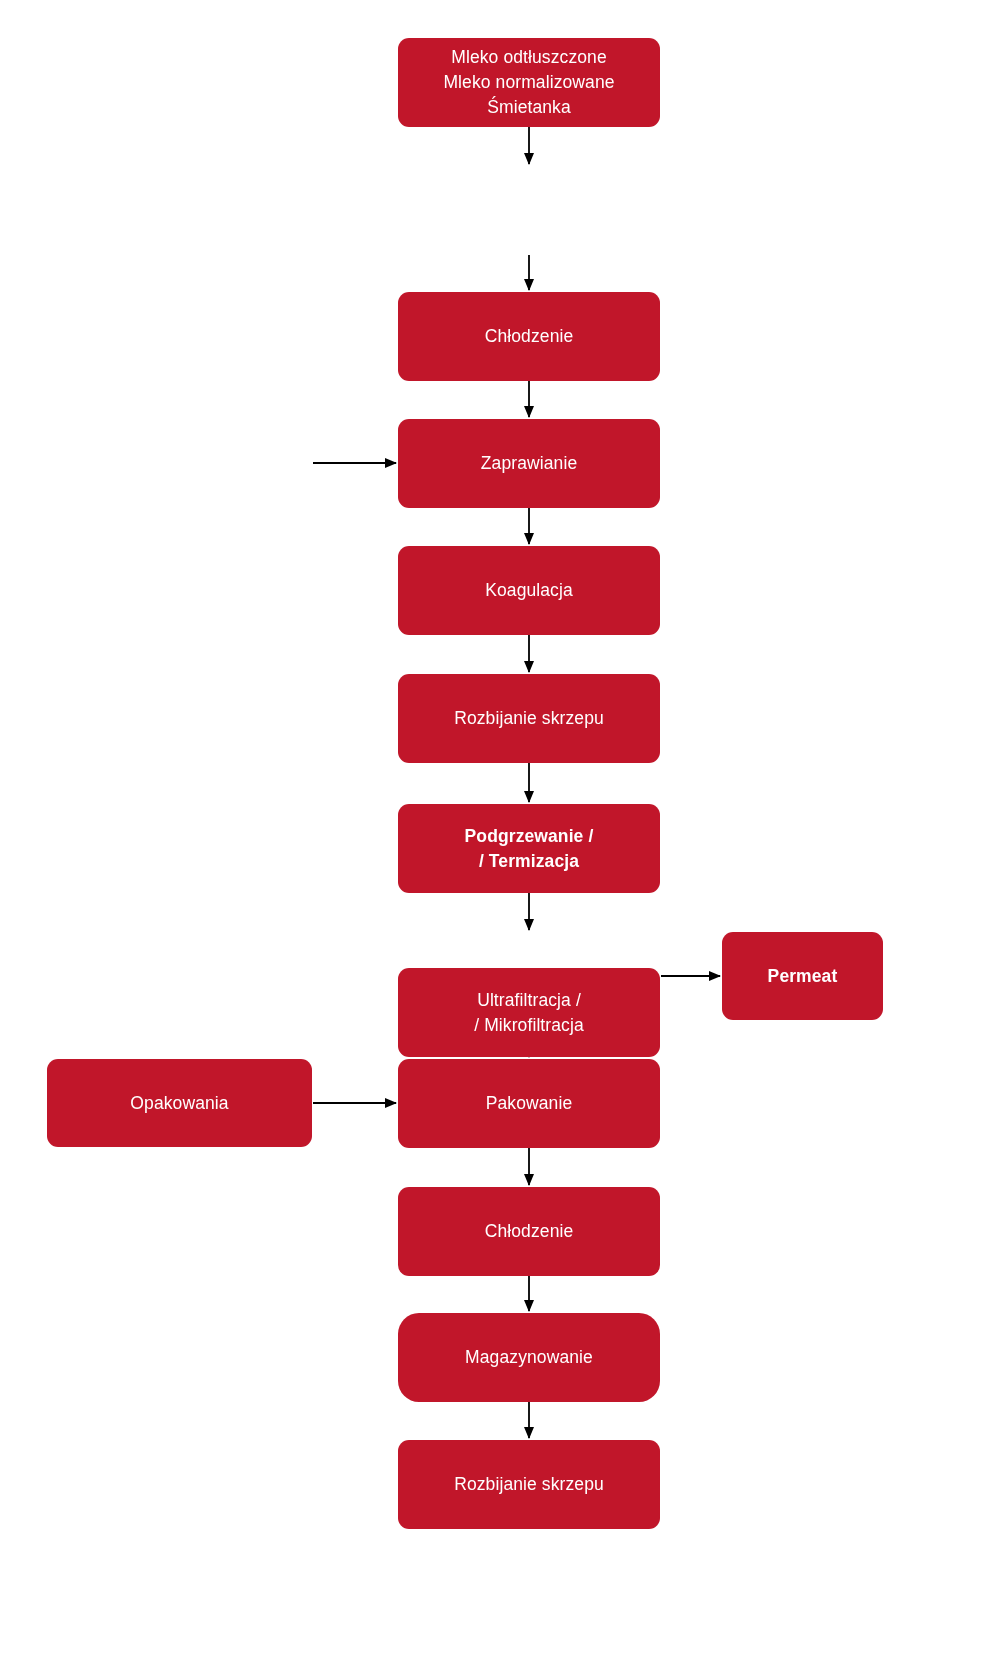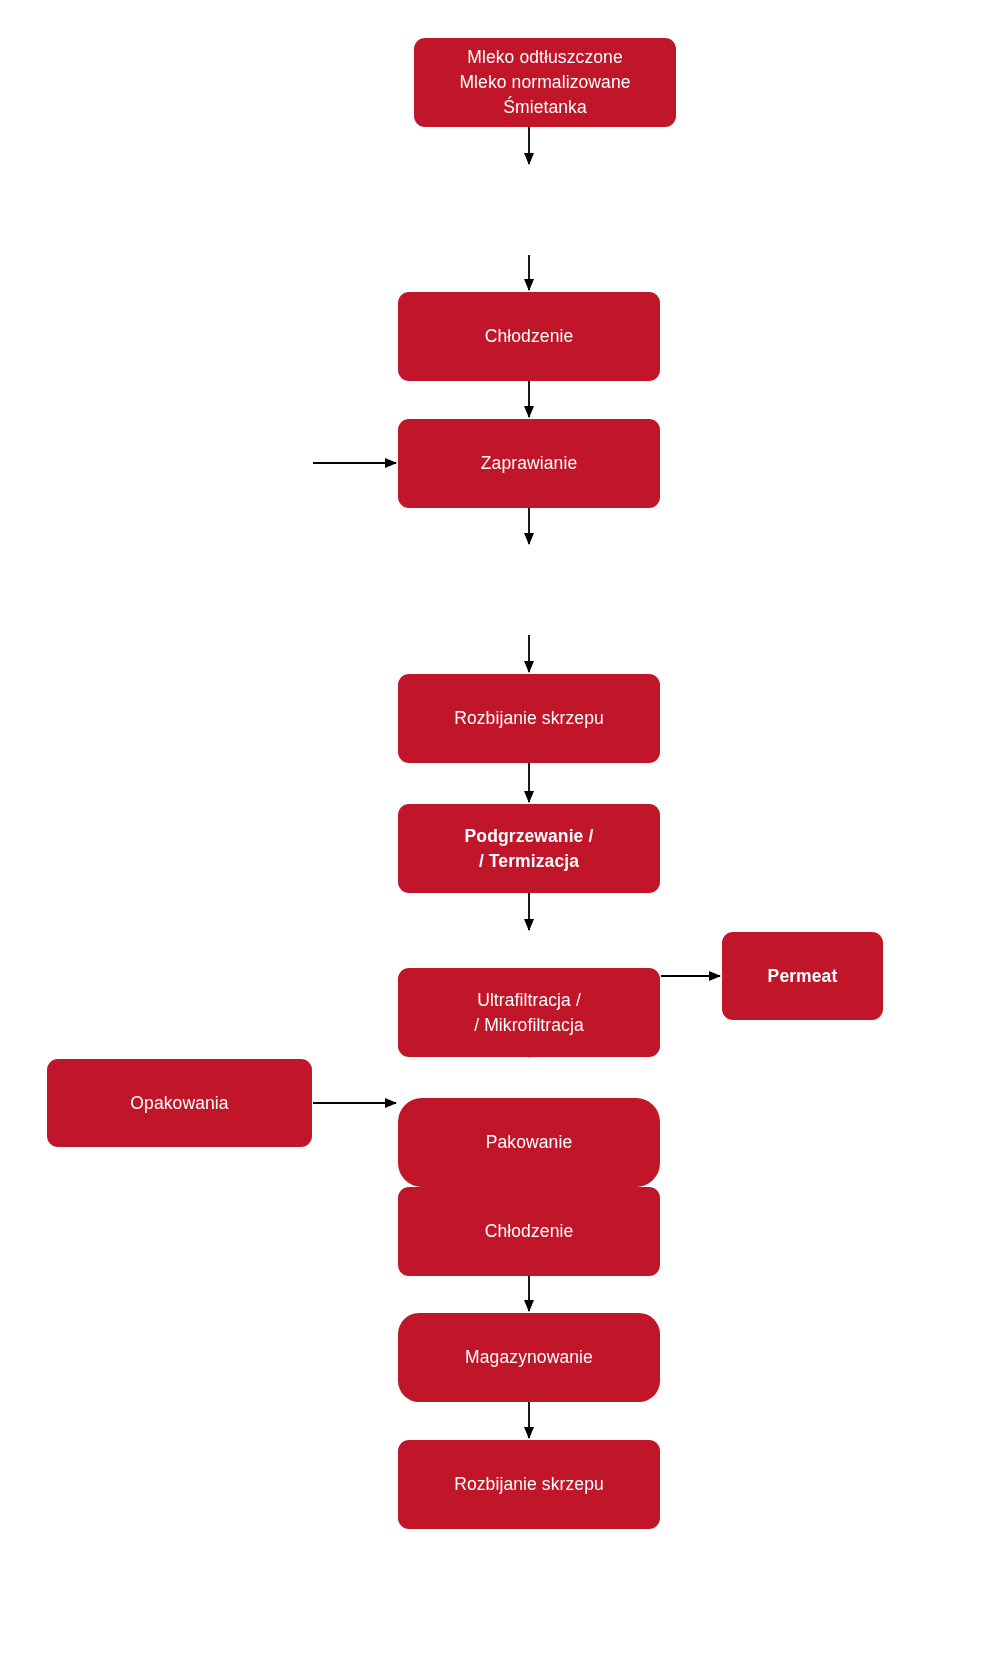--- a/index.html
+++ b/index.html
@@ -34,29 +34,29 @@
     justify-content:center;
     text-align:center;
     white-space:pre-line;
     font-size:17.5px;
     line-height:25px;
     font-weight:400;
     letter-spacing:.1px;
   }
   
   .main{left:398px;width:262px;height:89px;}
-  .n1{top:38px;margin-left:16px;}
+  .n1{top:38px;}
   .n2{top:166px;}
   .n3{top:292px;}
   .n4{top:419px;}
   .n5{top:546px;}
   .n6{top:674px;}
   .n7{top:804px;font-weight:bold;}
   .n8{top:968px;}
-  .n9{top:1098px;border-radius:24px;}
+  .n9{top:1059px;}
   .n10{top:1187px;}
   .n11{top:1313px;border-radius:21px;}
   .n12{top:1440px;}
   
   .side-left{left:47px;width:265px;height:88px;}
   .s-zakwas{top:419px;}
   .s-opakowania{top:1059px;}
   .s-permeat{left:722px;width:161px;height:88px;top:932px;font-weight:bold;}
 </style>
 </head>
@@ -86,20 +86,21 @@
     <line x1="313" y1="463" x2="396" y2="463" stroke="#000" stroke-width="1.8" marker-end="url(#ah)"></line>
     <line x1="661" y1="976" x2="720" y2="976" stroke="#000" stroke-width="1.8" marker-end="url(#ah)"></line>
     <line x1="313" y1="1103" x2="396" y2="1103" stroke="#000" stroke-width="1.8" marker-end="url(#ah)"></line>
   </svg>
 
   <div class="node main n1">Mleko odtłuszczone
 Mleko normalizowane
 Śmietanka</div>
   <div class="node main n3">Chłodzenie</div>
   <div class="node main n4">Zaprawianie</div>
+  <div class="node main n5">Koagulacja</div>
   <div class="node main n6">Rozbijanie skrzepu</div>
   <div class="node main n7">Podgrzewanie /
 / Termizacja</div>
   <div class="node main n8">Ultrafiltracja /
 / Mikrofiltracja</div>
   <div class="node main n9">Pakowanie</div>
   <div class="node main n10">Chłodzenie</div>
   <div class="node main n11">Magazynowanie</div>
   <div class="node main n12">Rozbijanie skrzepu</div>
 

